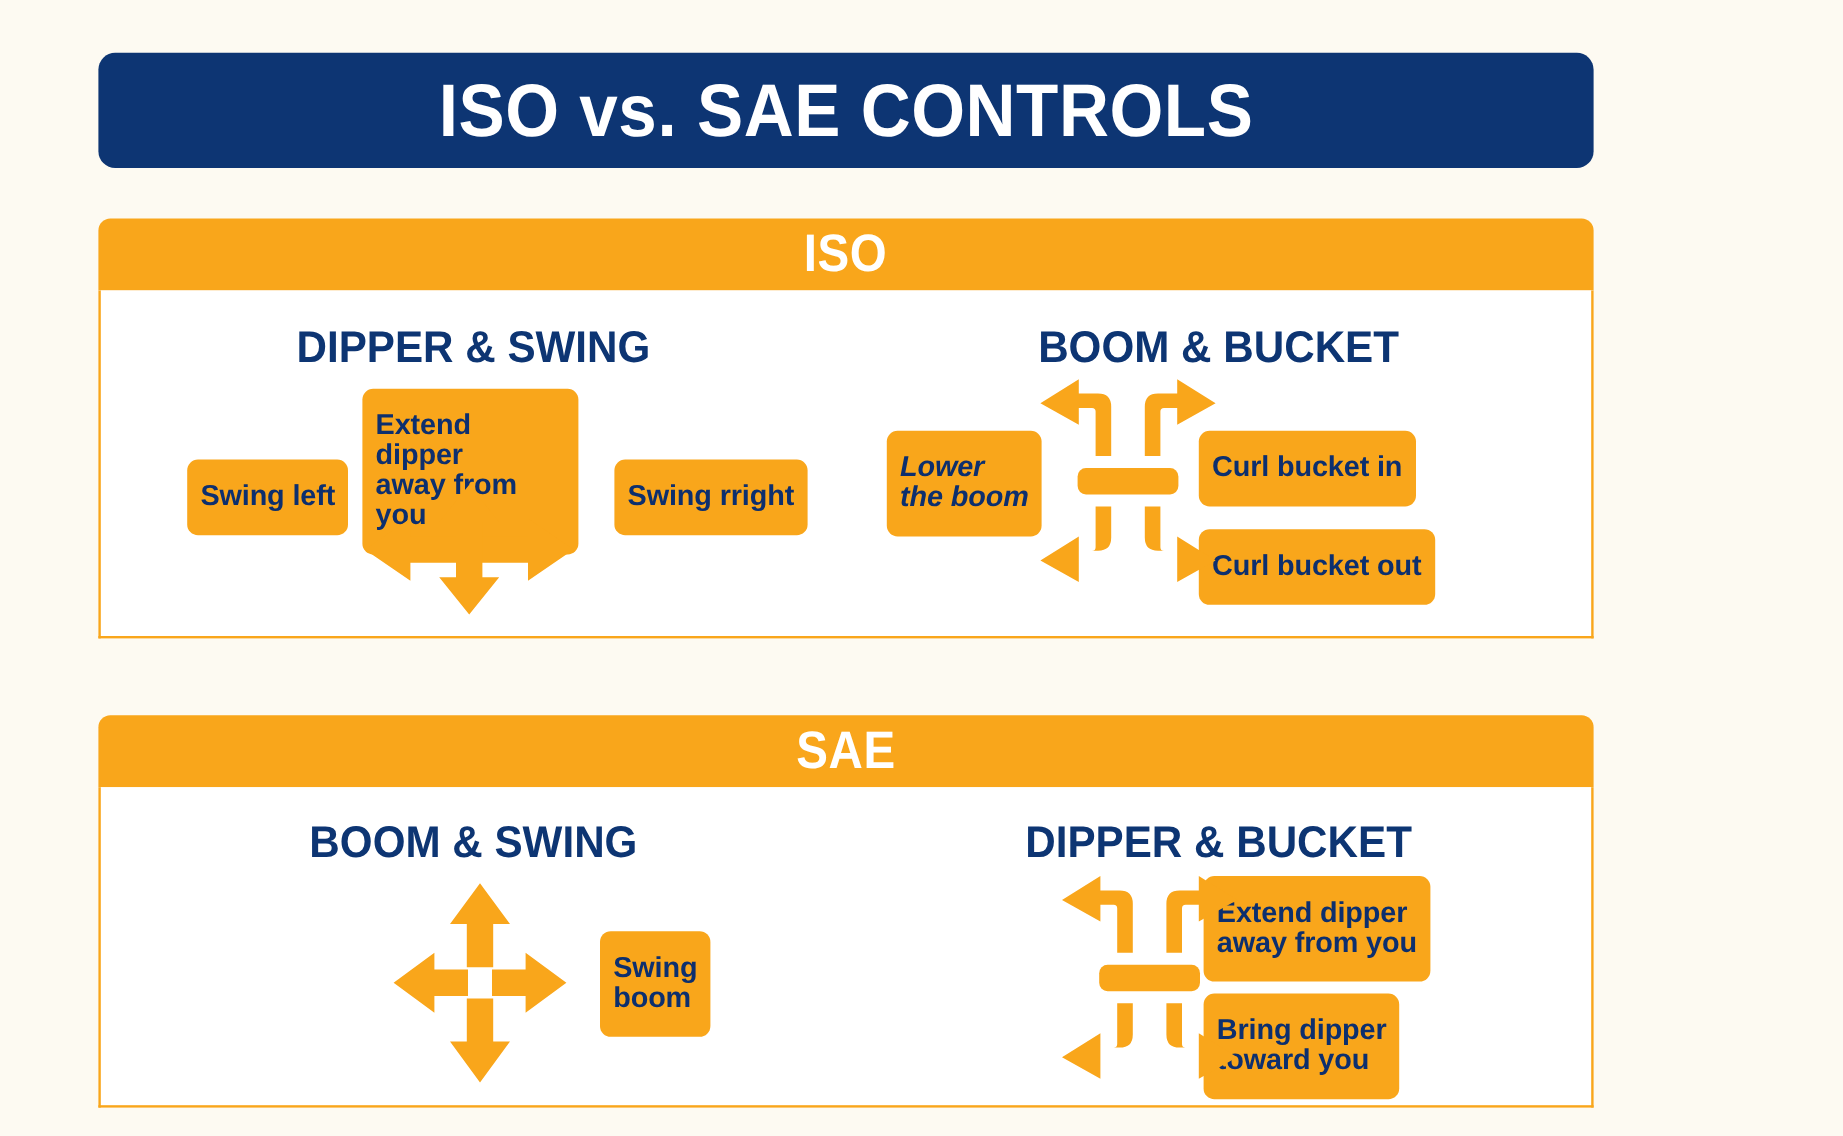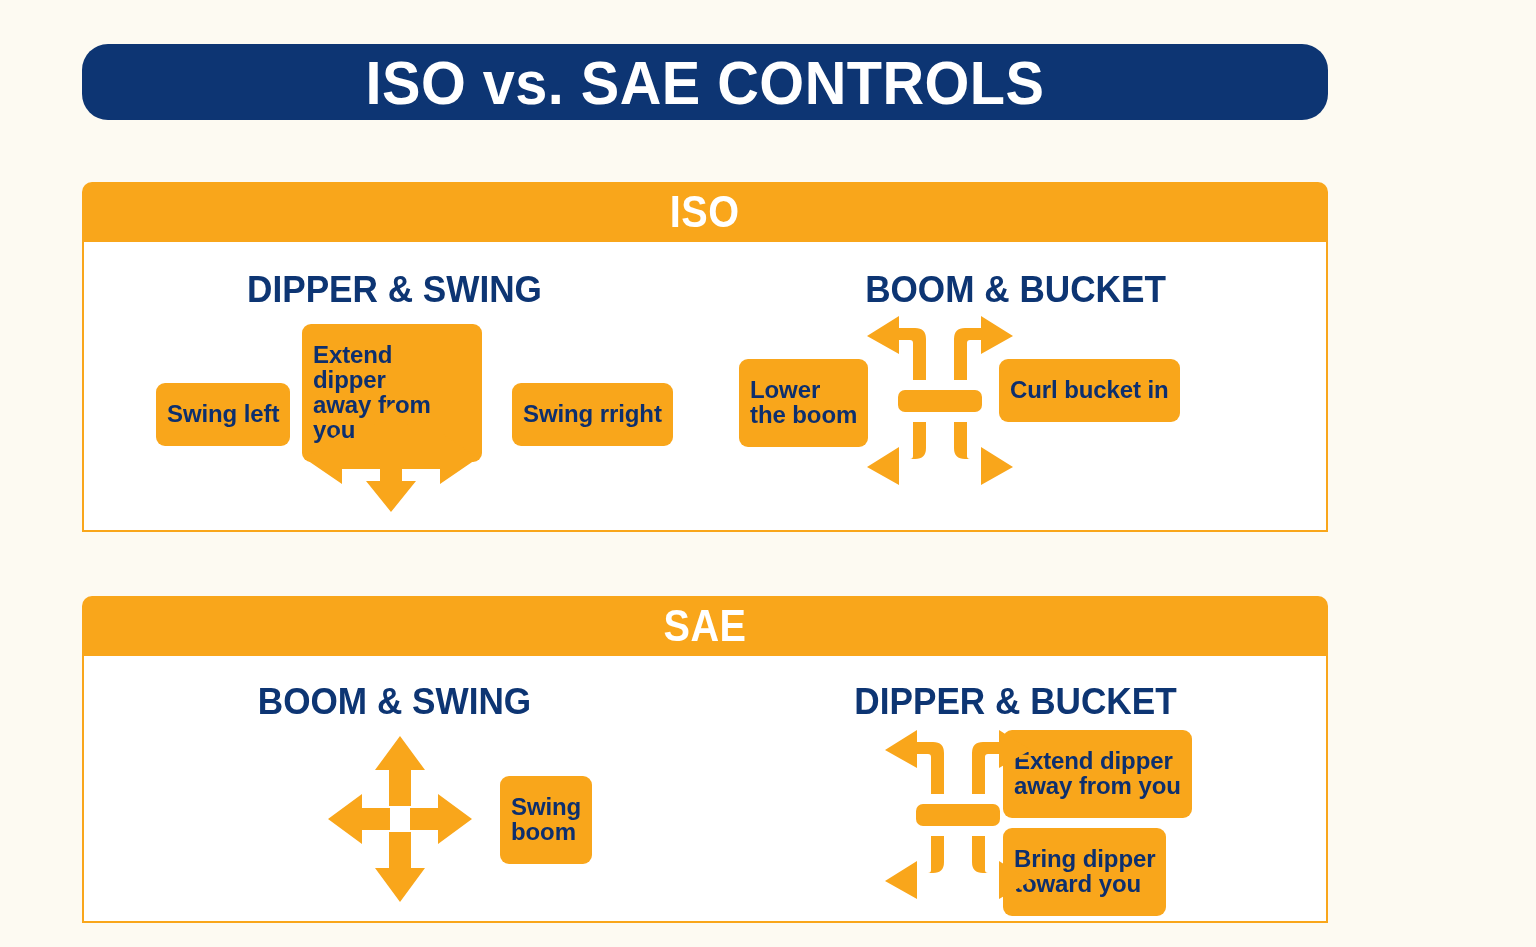--- a/index.html
+++ b/index.html
@@ -20,23 +20,23 @@
     height: 947px;
     box-sizing: border-box;
   }
 
   
   .title-bar {
     position: absolute;
     left: 82px;
     top: 44px;
     width: 1246px;
-    height: 76px;
+    height: 96px;
     background: #0d3573;
-    border-radius: 26px;
+    border-radius: 14px;
     display: flex;
     align-items: center;
     justify-content: center;
   }
   .title-bar .title-text {
     color: #ffffff;
     font-size: 62px;
     font-weight: bold;
     letter-spacing: 0.5px;
     font-family: "Liberation Sans Narrow", "Liberation Sans", sans-serif;
@@ -128,21 +128,21 @@
   }
   .diagram svg { display: block; }
 
   
   .iso-left  .d-cross   { left: 212px;  top: 160px; }
   .iso-left  .c-left    { left: 72px;   top: 141px; }
   .iso-left  .c-up      { left: 218px;  top: 82px;  width: 180px; }
   .iso-left  .c-right   { left: 428px;  top: 141px; }
 
   .iso-right .d-bent    { left: 160px;  top: 72px; }
-  .iso-right .c-lower   { left: 34px;   top: 117px; }
+  .iso-right .c-lower   { left: 34px;   top: 117px; font-style: italic; }
   .iso-right .c-in      { left: 294px;  top: 117px; }
   .iso-right .c-out     { left: 294px;  top: 199px; }
 
   
   .sae-left  .d-cross4  { left: 242px;  top: 78px; }
   .sae-left  .c-swing   { left: 98px;   top: 120px; }
   .sae-left  .c-raise   { left: 416px;  top: 120px; }
 
   .sae-right .d-bent    { left: 178px;  top: 72px; }
   .sae-right .c-curl    { left: 6px;    top: 117px; }
@@ -184,20 +184,21 @@
             </svg>
           </div>
         </div>
 
         <div class="pane iso-right">
           <div class="pane-title">BOOM &amp; BUCKET</div>
 
           <div class="chip c-lower">Lower
 the boom</div>
           <div class="chip c-in">Curl bucket in</div>
+          <div class="chip c-out">Curl bucket out</div>
 
           <div class="diagram d-bent">
             <svg width="150" height="175" viewBox="0 0 150 175">
               <g fill="#f9a61b">
 
                 <path d="M2 22 L34 2 L34 14 L50 14 Q61 14 61 25 L61 66 L48 66 L48 29 Q48 26 45 26 L34 26 L34 40 Z"></path>
 
                 <path d="M148 22 L116 2 L116 14 L100 14 Q89 14 89 25 L89 66 L102 66 L102 29 Q102 26 105 26 L116 26 L116 40 Z"></path>
 
                 <rect x="33" y="76" width="84" height="22" rx="7"></rect>

